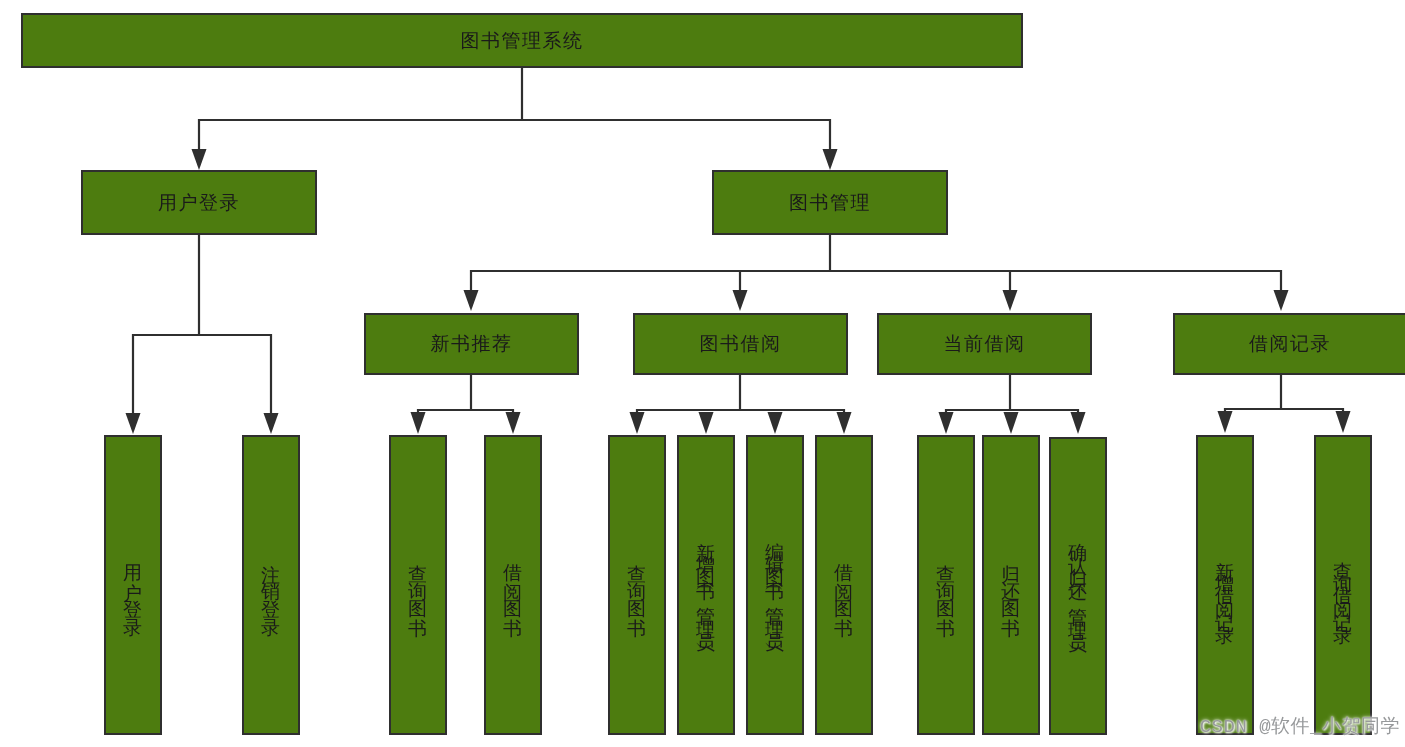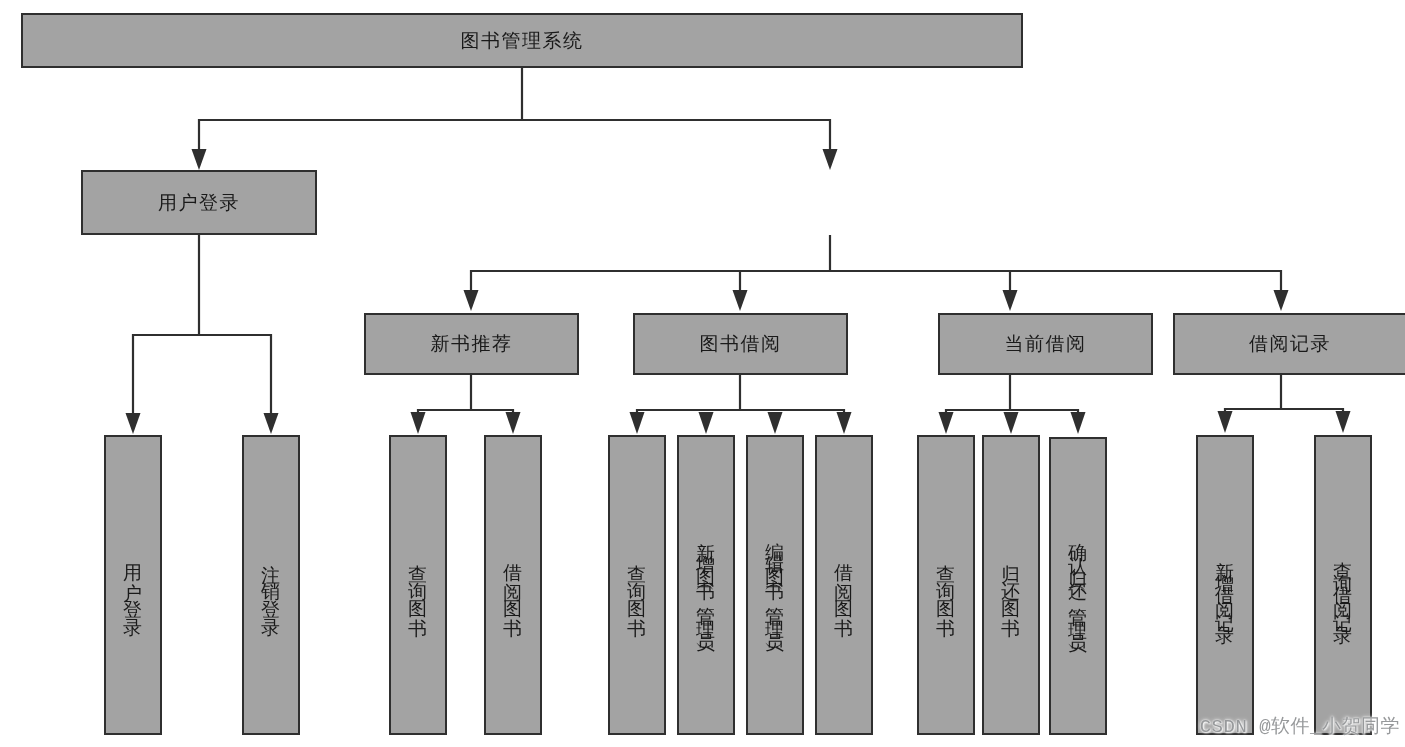--- a/index.html
+++ b/index.html
@@ -13,21 +13,21 @@
     position:relative;width:1405px;height:747px;overflow:hidden;
     background:var(--background);
     font-family:"Liberation Sans","DejaVu Sans",sans-serif;
     color:var(--text);
   }
   .wires{position:absolute;left:0;top:0;width:1405px;height:747px;pointer-events:none;}
   .ln{stroke:var(--line);stroke-width:2.2;fill:none;}
   .ar{fill:var(--line);}
   .box{
     position:absolute;box-sizing:border-box;
-    border:2px solid var(--line);background:#a3a3a3;
+    border:2px solid var(--line);background:#4d7c0f;
     display:flex;align-items:center;justify-content:center;
     text-align:center;
   }
   .h-box{font-size:19px;letter-spacing:1.5px;}
   .v-box{
     writing-mode:vertical-rl;
     font-size:19px;line-height:1;
     padding:8px 0;
   }
   .s4{letter-spacing:18px;}
@@ -88,28 +88,31 @@
     </g>
   </svg>
 
   <div class="box h-box" style="left:21px;top:13px;width:1002px;height:55px">
     <span>图书管理系统</span>
   </div>
 
   <div class="box h-box" style="left:81px;top:170px;width:236px;height:65px">
     <span>用户登录</span>
   </div>
+  <div class="box h-box" style="left:712px;top:170px;width:236px;height:65px">
+    <span>图书管理</span>
+  </div>
 
   <div class="box h-box" style="left:364px;top:313px;width:215px;height:62px">
     <span>新书推荐</span>
   </div>
   <div class="box h-box" style="left:633px;top:313px;width:215px;height:62px">
     <span>图书借阅</span>
   </div>
-  <div class="box h-box" style="left:938px;top:313px;width:215px;height:62px">
+  <div class="box h-box" style="left:877px;top:313px;width:215px;height:62px">
     <span>当前借阅</span>
   </div>
   <div class="box h-box" style="left:1173px;top:313px;width:234px;height:62px">
     <span>借阅记录</span>
   </div>
 
   <div class="box v-box s4" style="left:104px;top:435px;width:58px;height:300px">
     <span>用户登录</span>
   </div>
   <div class="box v-box s4" style="left:242px;top:435px;width:58px;height:300px">

